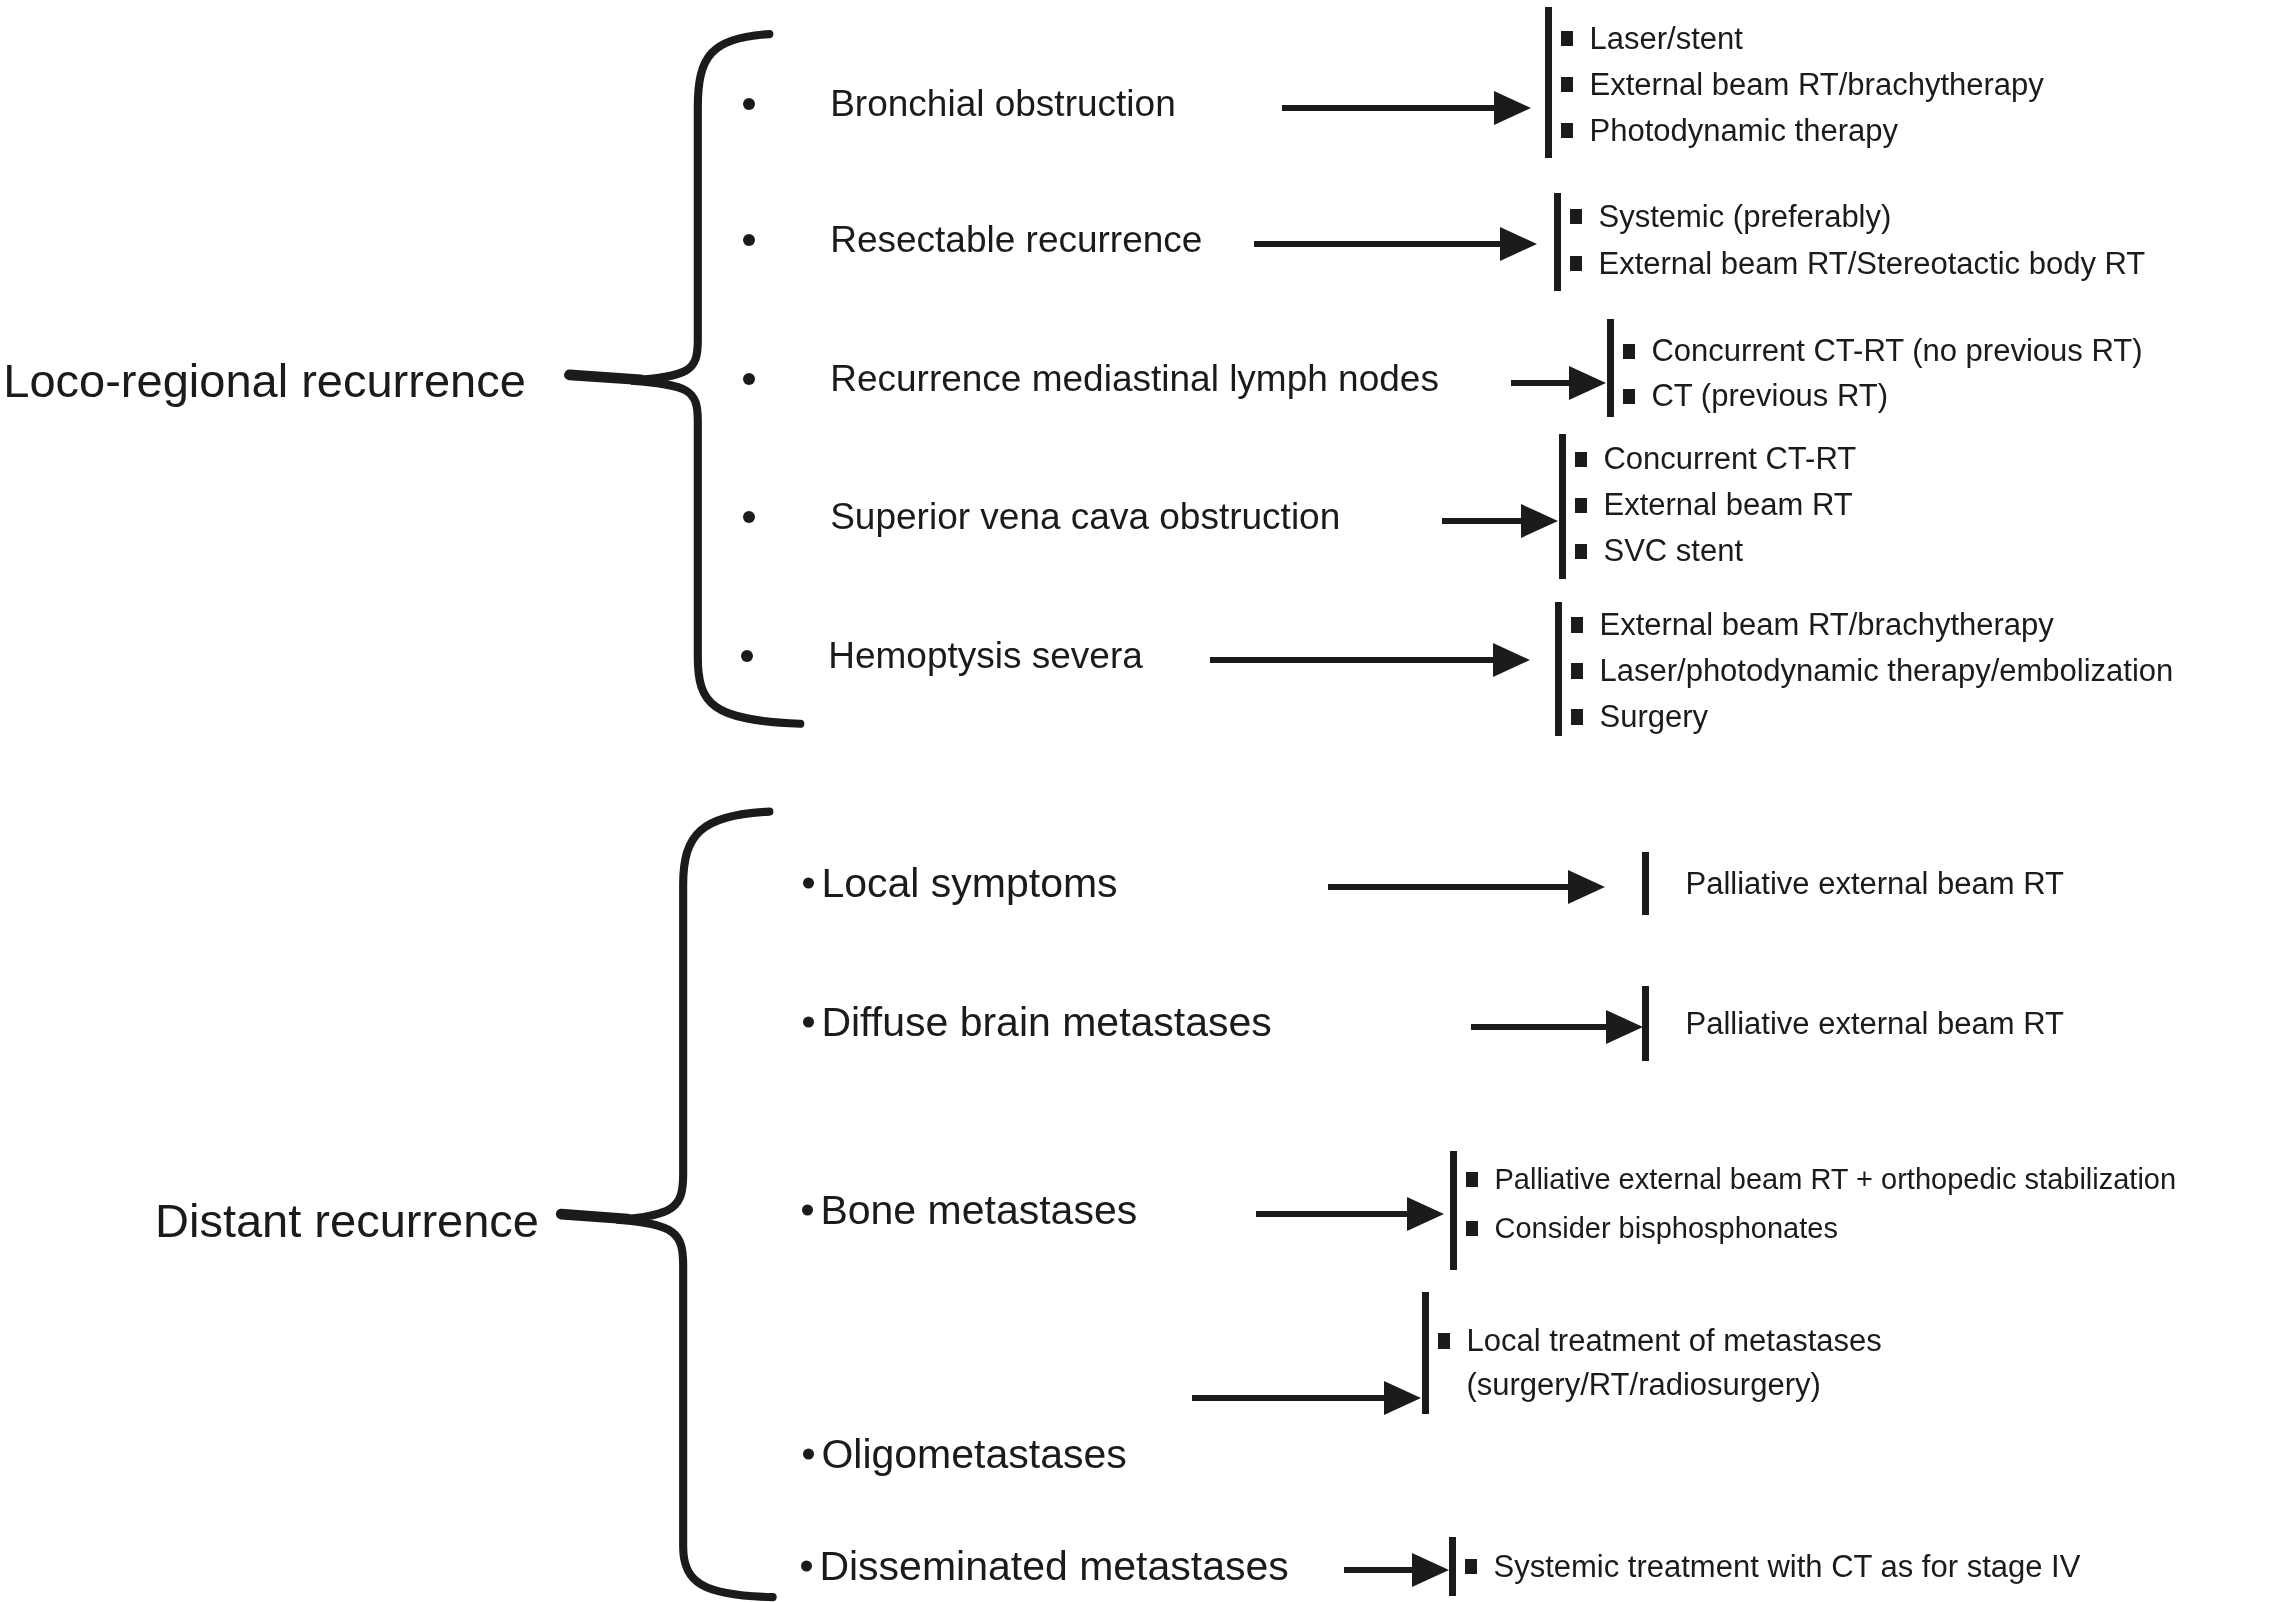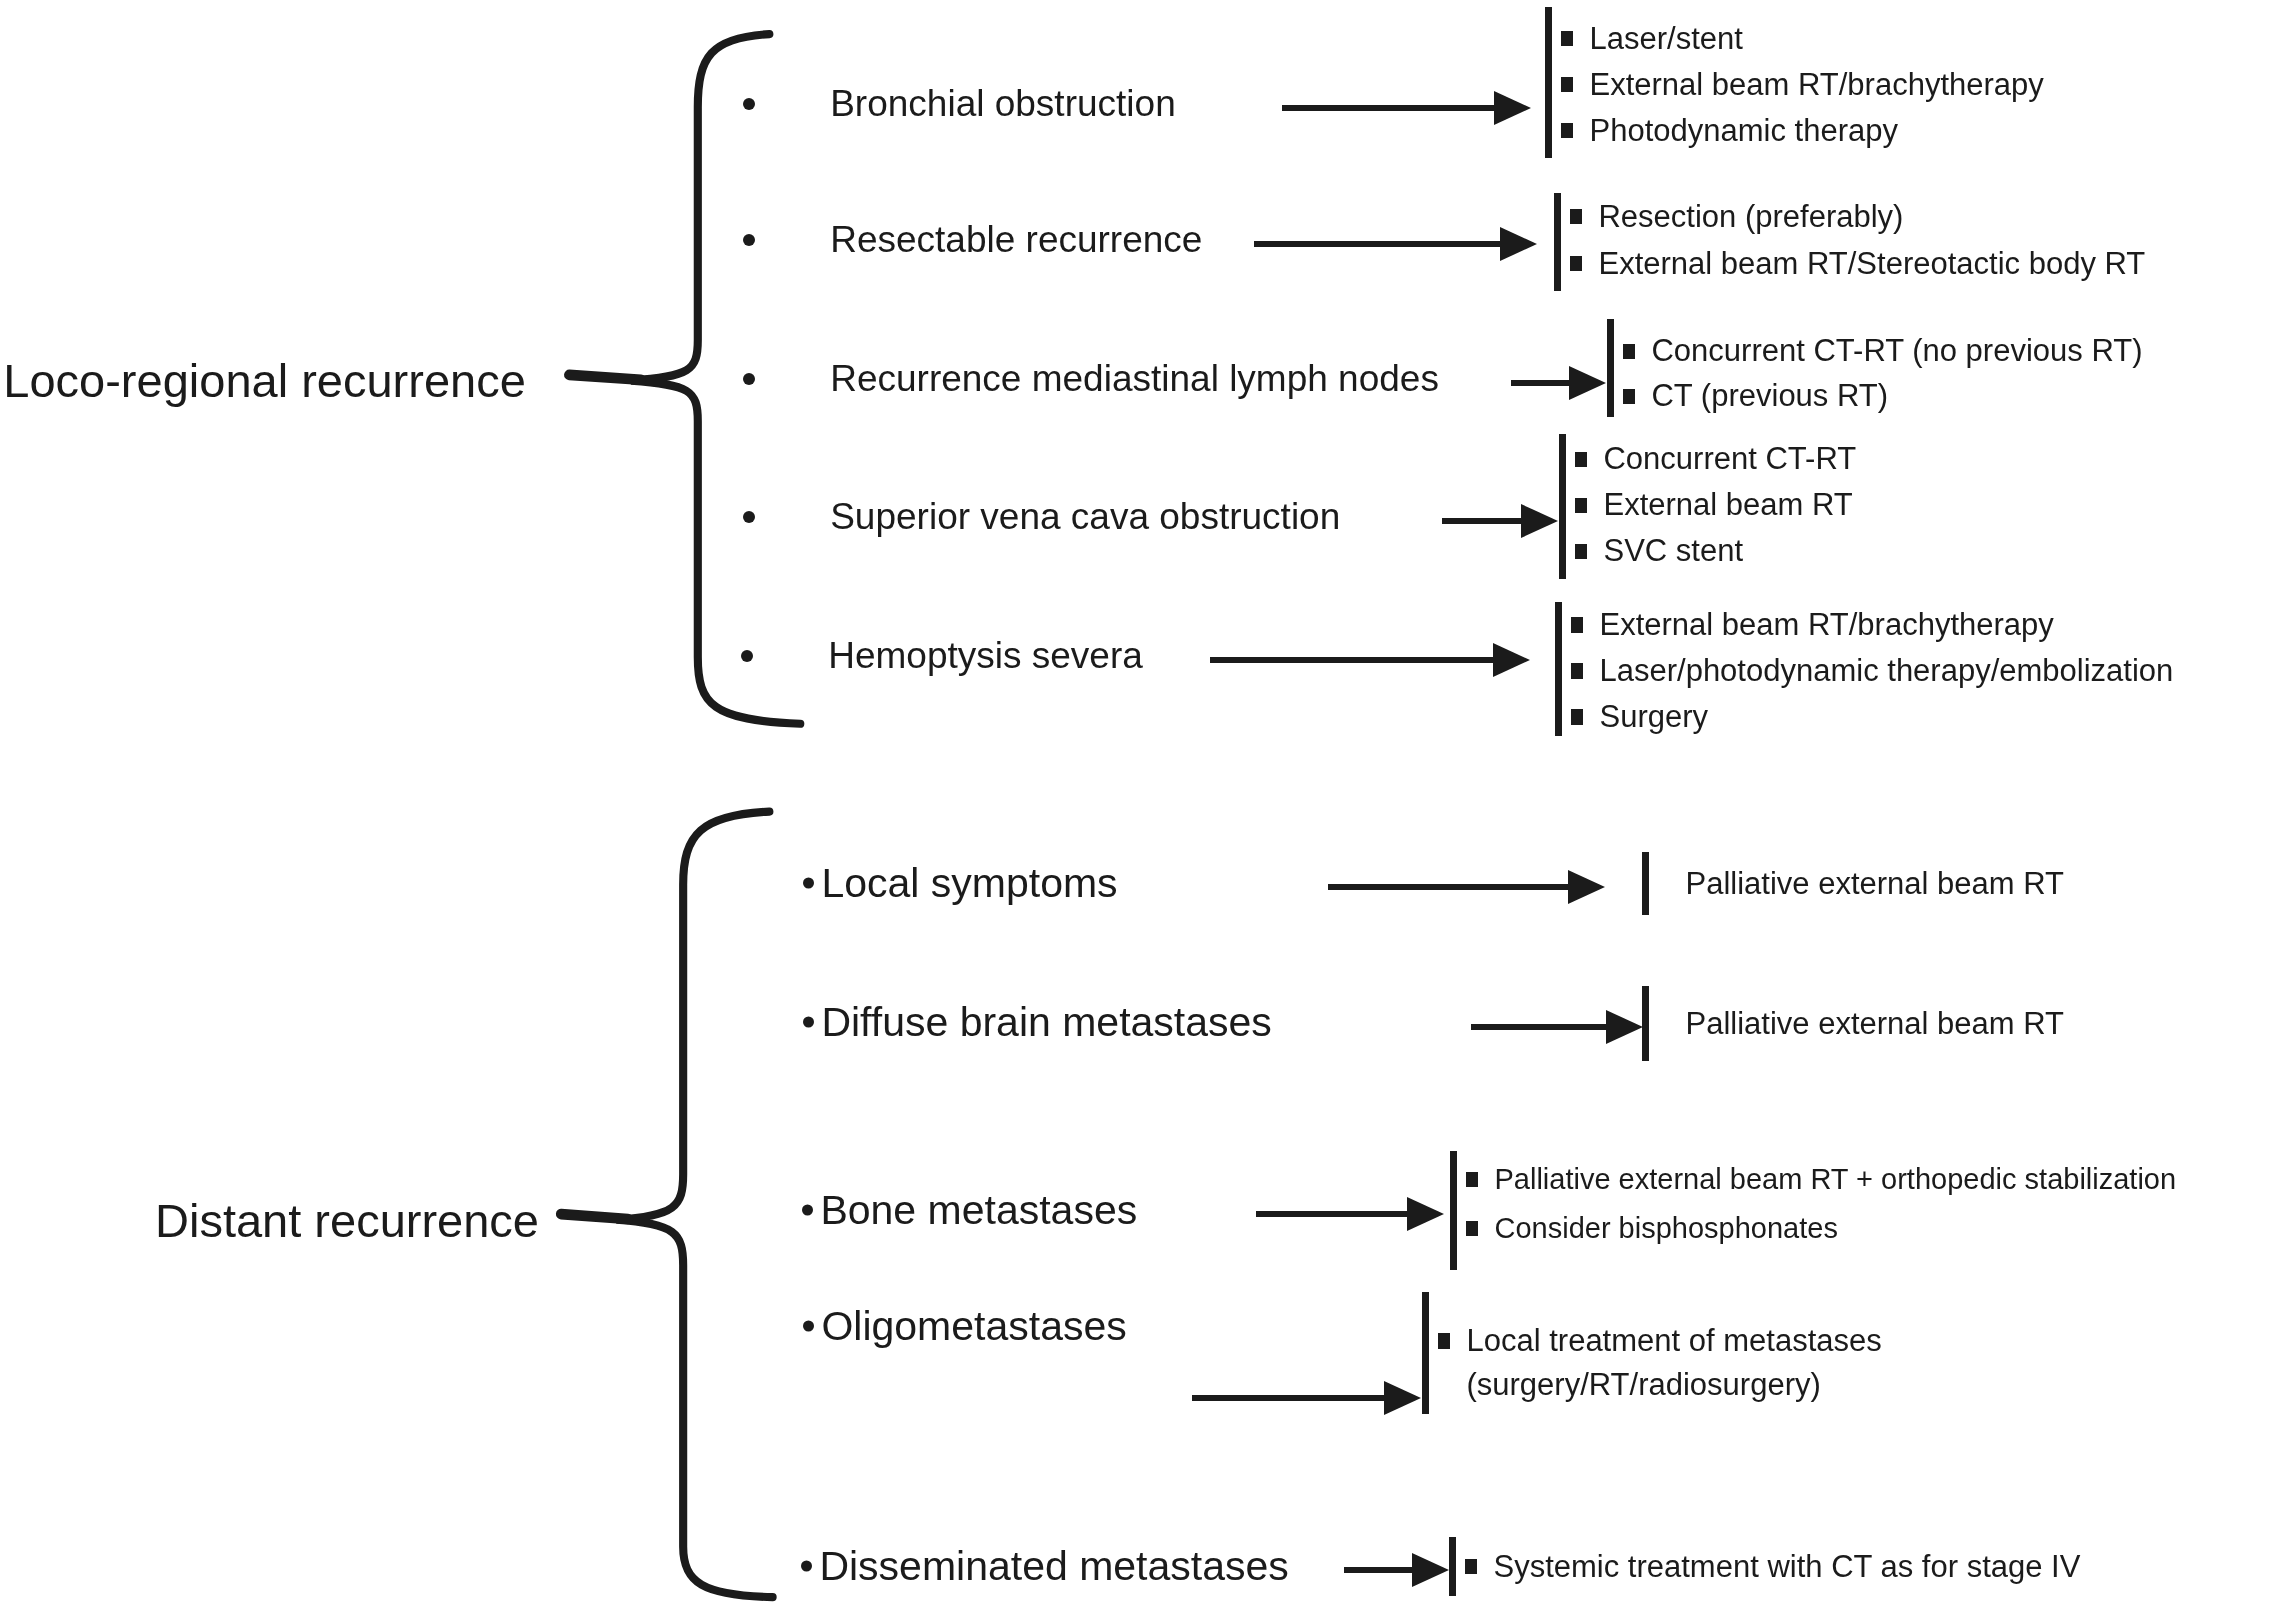--- a/index.html
+++ b/index.html
@@ -37,21 +37,21 @@
   .sq{width:12.2px;height:15.5px;background:#1b1b1b;flex:none;}
 
   .r1 .cond{left:743px;top:104px;}
   .r2 .cond{left:743px;top:240px;}
   .r3 .cond{left:743px;top:379px;}
   .r4 .cond{left:743px;top:517px;}
   .r5 .cond{left:741px;top:656px;}
   .r6 .cond{left:803px;top:883px;}
   .r7 .cond{left:803px;top:1022px;}
   .r8 .cond{left:802px;top:1210px;}
-  .r9 .cond{left:803px;top:1326px;}
+  .r9 .cond{left:803px;top:1454px;}
   .r10 .cond{left:801px;top:1566px;}
 
   .r1 .arrow{left:1282px;top:108px;width:249px;}
   .r2 .arrow{left:1254px;top:244px;width:283px;}
   .r3 .arrow{left:1511px;top:383px;width:95px;}
   .r4 .arrow{left:1442px;top:521px;width:116px;}
   .r5 .arrow{left:1210px;top:660px;width:320px;}
   .r6 .arrow{left:1328px;top:887px;width:277px;}
   .r7 .arrow{left:1471px;top:1027px;width:172px;}
   .r8 .arrow{left:1256px;top:1214px;width:188px;}
@@ -121,21 +121,21 @@
     </div>
     <div class="arrow">
         <span class="shaft"></span>
         <span class="head"></span>
       </div>
     <div class="tgroup">
       <div class="tbar"></div>
       <ul class="tlist">
         <li>
             <span class="sq"></span>
-            <span>Resection (preferably)</span>
+            <span>Systemic (preferably)</span>
           </li>
         <li>
             <span class="sq"></span>
             <span>External beam RT/Stereotactic body RT</span>
           </li>
       </ul>
     </div>
   </div>
 
   <div class="s1 r3">

